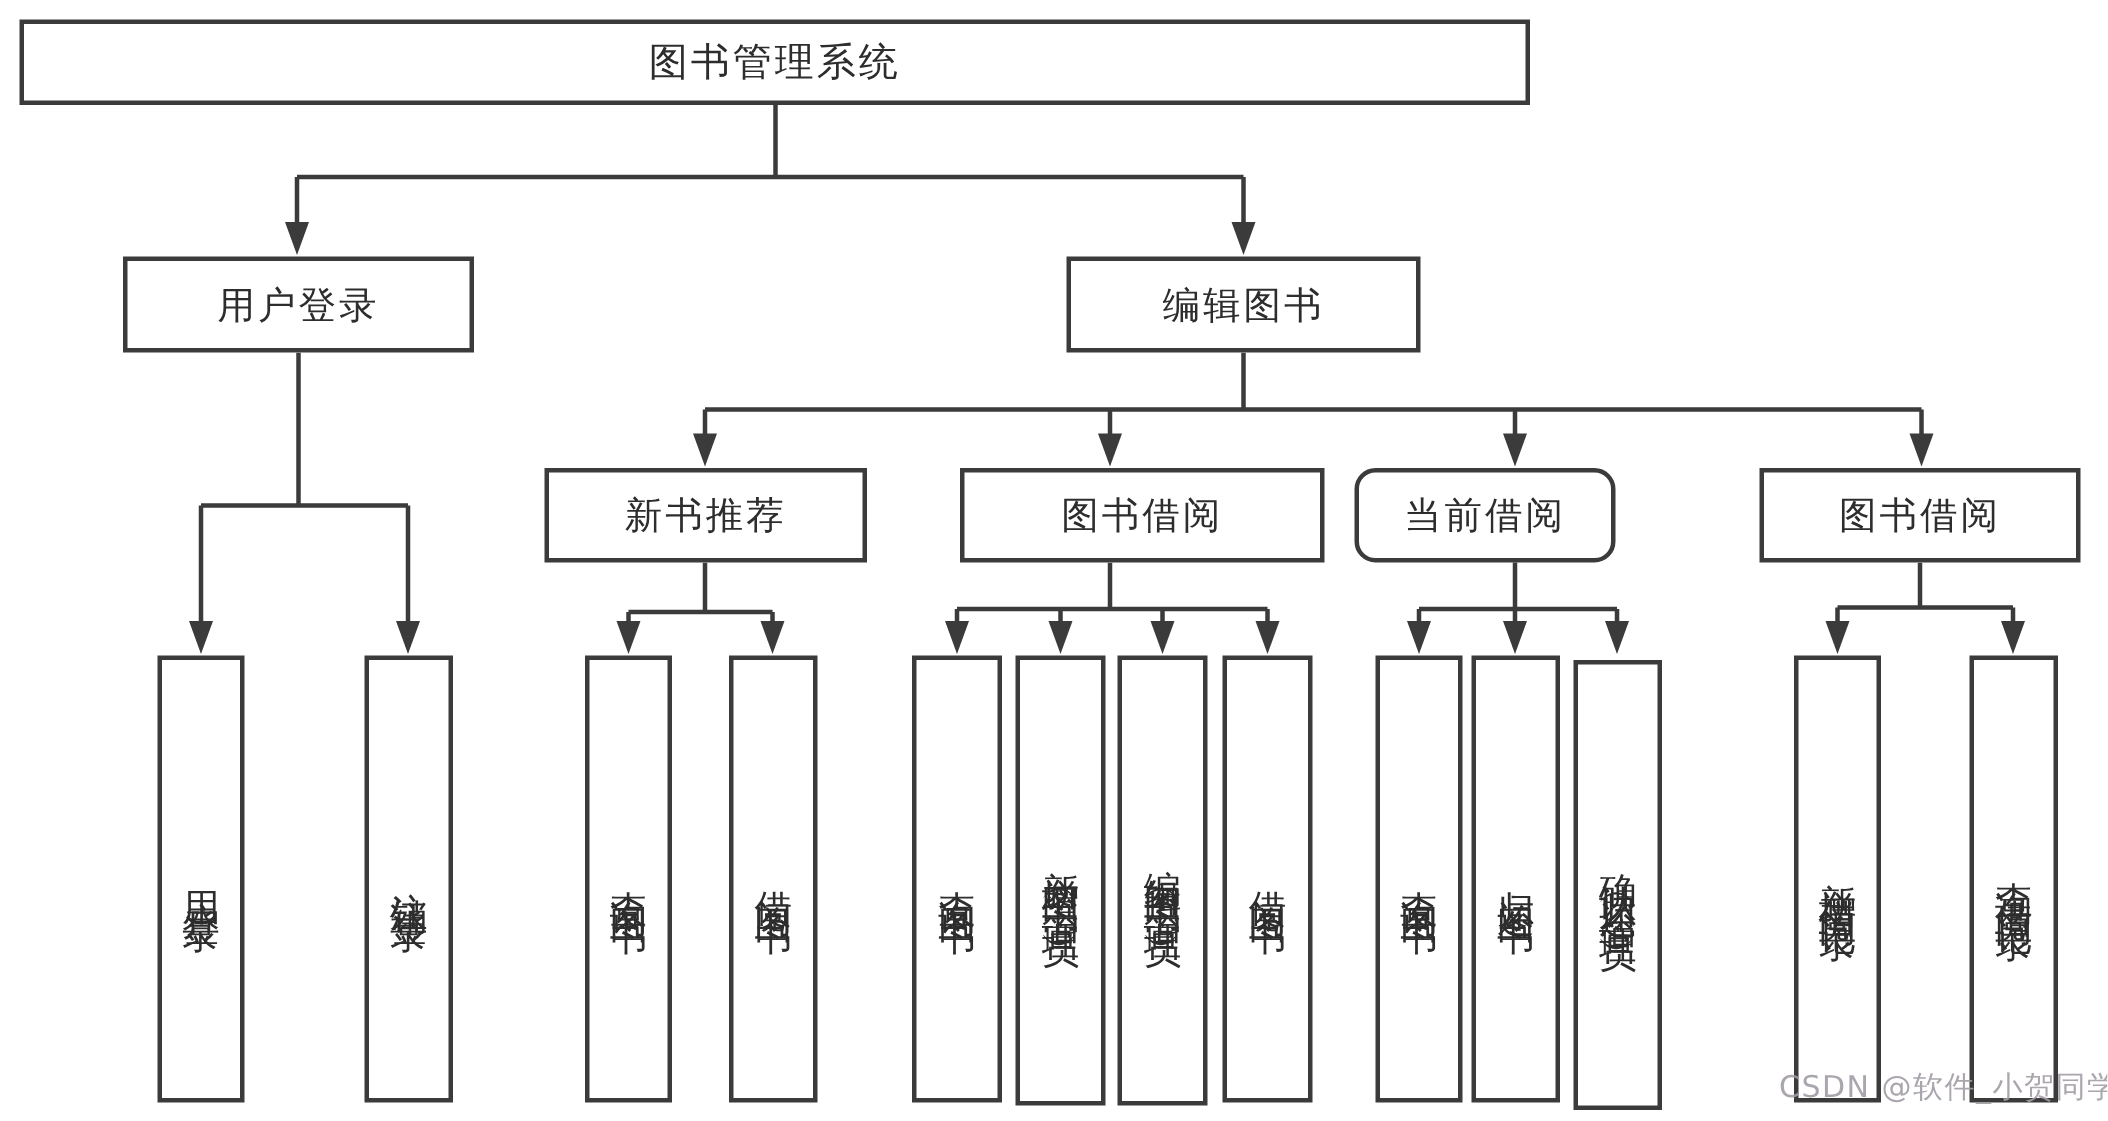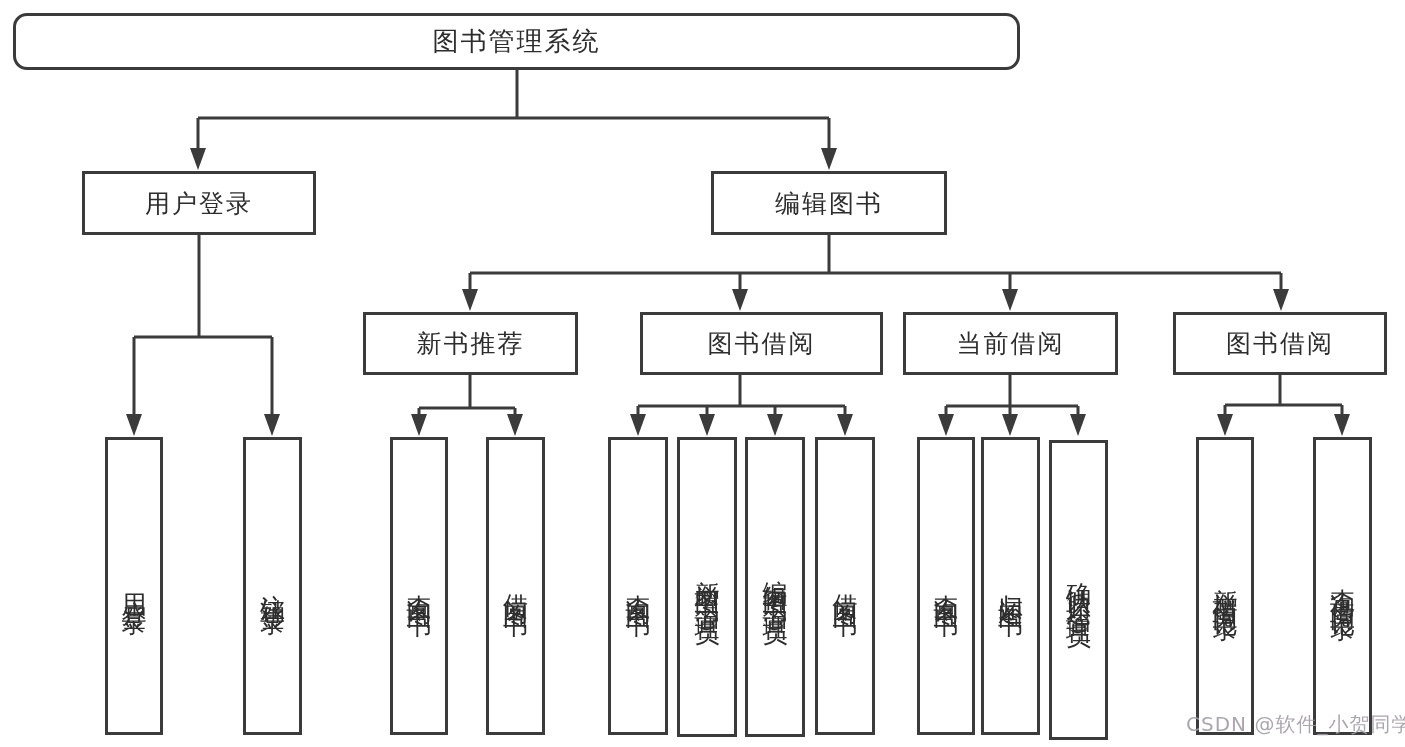--- a/index.html
+++ b/index.html
@@ -81,38 +81,38 @@
       <path d="M767,414 L783,414 L775,436 Z"></path>
       <path d="M837,414 L853,414 L845,436 Z"></path>
       <path d="M938,414 L954,414 L946,436 Z"></path>
       <path d="M1002,414 L1018,414 L1010,436 Z"></path>
       <path d="M1070,414 L1086,414 L1078,436 Z"></path>
       <path d="M1217,414 L1233,414 L1225,436 Z"></path>
       <path d="M1334,414 L1350,414 L1342,436 Z"></path>
     </g>
   </svg>
 
-  <div class="node hnode root" style="left:13px;top:13px;width:1007px;height:57px;border-radius:14px;">
+  <div class="node hnode root" style="left:13px;top:13px;width:1007px;height:57px;">
     <span>图书管理系统</span>
   </div>
 
   <div class="node hnode" style="left:82px;top:171px;width:234px;height:64px;">
     <span>用户登录</span>
   </div>
   <div class="node hnode" style="left:711px;top:171px;width:236px;height:64px;">
     <span>编辑图书</span>
   </div>
 
   <div class="node hnode" style="left:363px;top:312px;width:215px;height:63px;">
     <span>新书推荐</span>
   </div>
   <div class="node hnode" style="left:640px;top:312px;width:243px;height:63px;">
     <span>图书借阅</span>
   </div>
-  <div class="node hnode" style="left:903px;top:312px;width:215px;height:63px;">
+  <div class="node hnode" style="left:903px;top:312px;width:174px;height:63px;border-radius:14px;">
     <span>当前借阅</span>
   </div>
   <div class="node hnode" style="left:1173px;top:312px;width:214px;height:63px;">
     <span>图书借阅</span>
   </div>
 
   <div class="node vnode" style="left:105px;top:437px;width:58px;height:298px;">
     <span>用户登录</span>
   </div>
   <div class="node vnode" style="left:243px;top:437px;width:59px;height:298px;">

